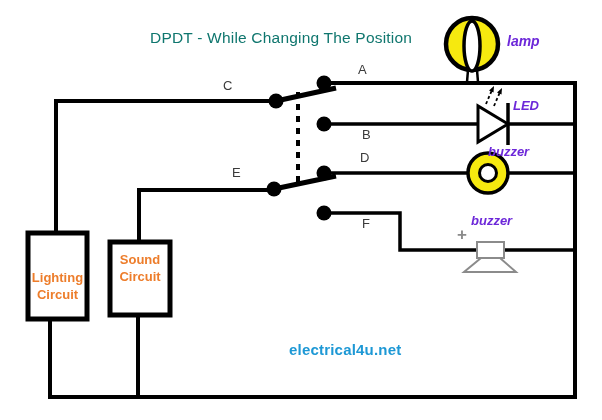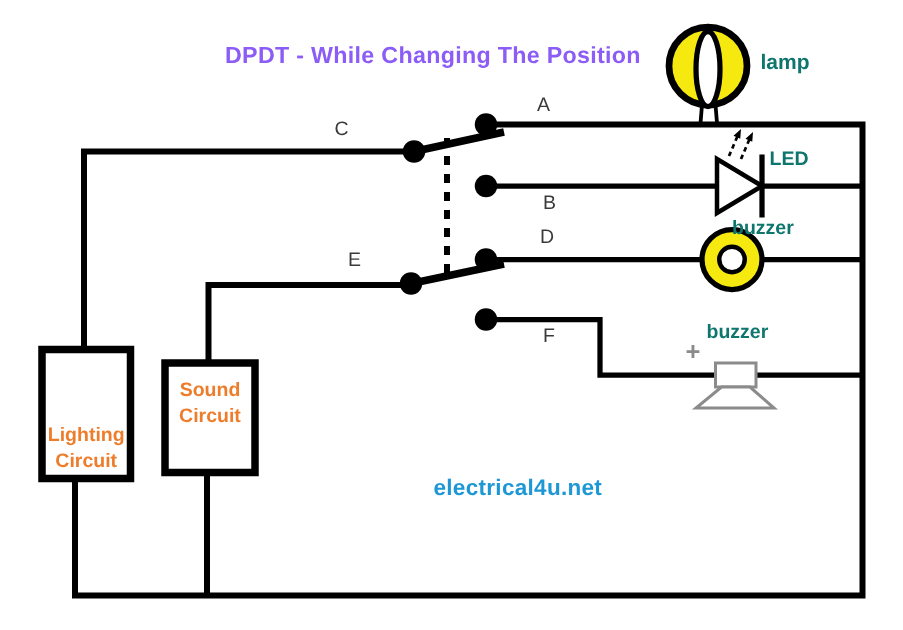--- a/index.html
+++ b/index.html
@@ -6,30 +6,30 @@
   .stage{
     position:relative;
     width:602px;height:420px;
     background:#ffffff;
     font-family:"Liberation Sans", sans-serif;
     overflow:hidden;
   }
   .stage svg{position:absolute;left:0;top:0;}
   .lbl{position:absolute;white-space:nowrap;}
   .title{
-    font-size:15.5px;font-weight:bold;color:#8b5cf6;letter-spacing:.2px;
+    font-size:15.5px;font-weight:normal;color:#0f766e;letter-spacing:.2px;
   }
   .watermark{
     font-size:15px;font-weight:bold;color:#1d98d5;letter-spacing:.2px;
   }
   .terminal{
     font-size:13px;color:#3a3a3a;
   }
   .comp{
-    font-size:13px;font-weight:bold;color:#0f766e;
+    font-size:13px;font-weight:bold;color:#6d28d9;font-style:italic;
   }
   .comp.lamp{font-size:14px;}
   .plus{
     font-size:17px;font-weight:bold;color:#8b8b8b;
   }
   .boxtext{
     position:absolute;display:flex;flex-direction:column;
     align-items:center;justify-content:center;
     font-size:13px;font-weight:bold;color:#ed7d2b;line-height:17px;
     text-align:center;
@@ -111,24 +111,24 @@
   <span class="lbl terminal" style="left:360px;top:150px;">D</span>
   <span class="lbl terminal" style="left:232px;top:165px;">E</span>
   <span class="lbl terminal" style="left:362px;top:216px;">F</span>
 
   <span class="lbl comp lamp" style="left:507px;top:33px;">lamp</span>
   <span class="lbl comp" style="left:513px;top:98px;">LED</span>
   <span class="lbl comp" style="left:488px;top:144px;">buzzer</span>
   <span class="lbl comp" style="left:471px;top:213px;">buzzer</span>
   <span class="lbl plus" style="left:457px;top:225px;">+</span>
 
-  <div class="boxtext" style="left:31px;top:248px;width:53px;height:100px;">
+  <div class="boxtext" style="left:31px;top:236px;width:53px;height:100px;">
     <span>Lighting</span>
     <span>Circuit</span>
   </div>
   <div class="boxtext" style="left:113px;top:234px;width:54px;height:67px;">
     <span>Sound</span>
     <span>Circuit</span>
   </div>
 
-  <span class="lbl watermark" style="left:289px;top:317px;">electrical4u.net</span>
+  <span class="lbl watermark" style="left:289px;top:341px;">electrical4u.net</span>
 
 </div>
 
 </body></html>

